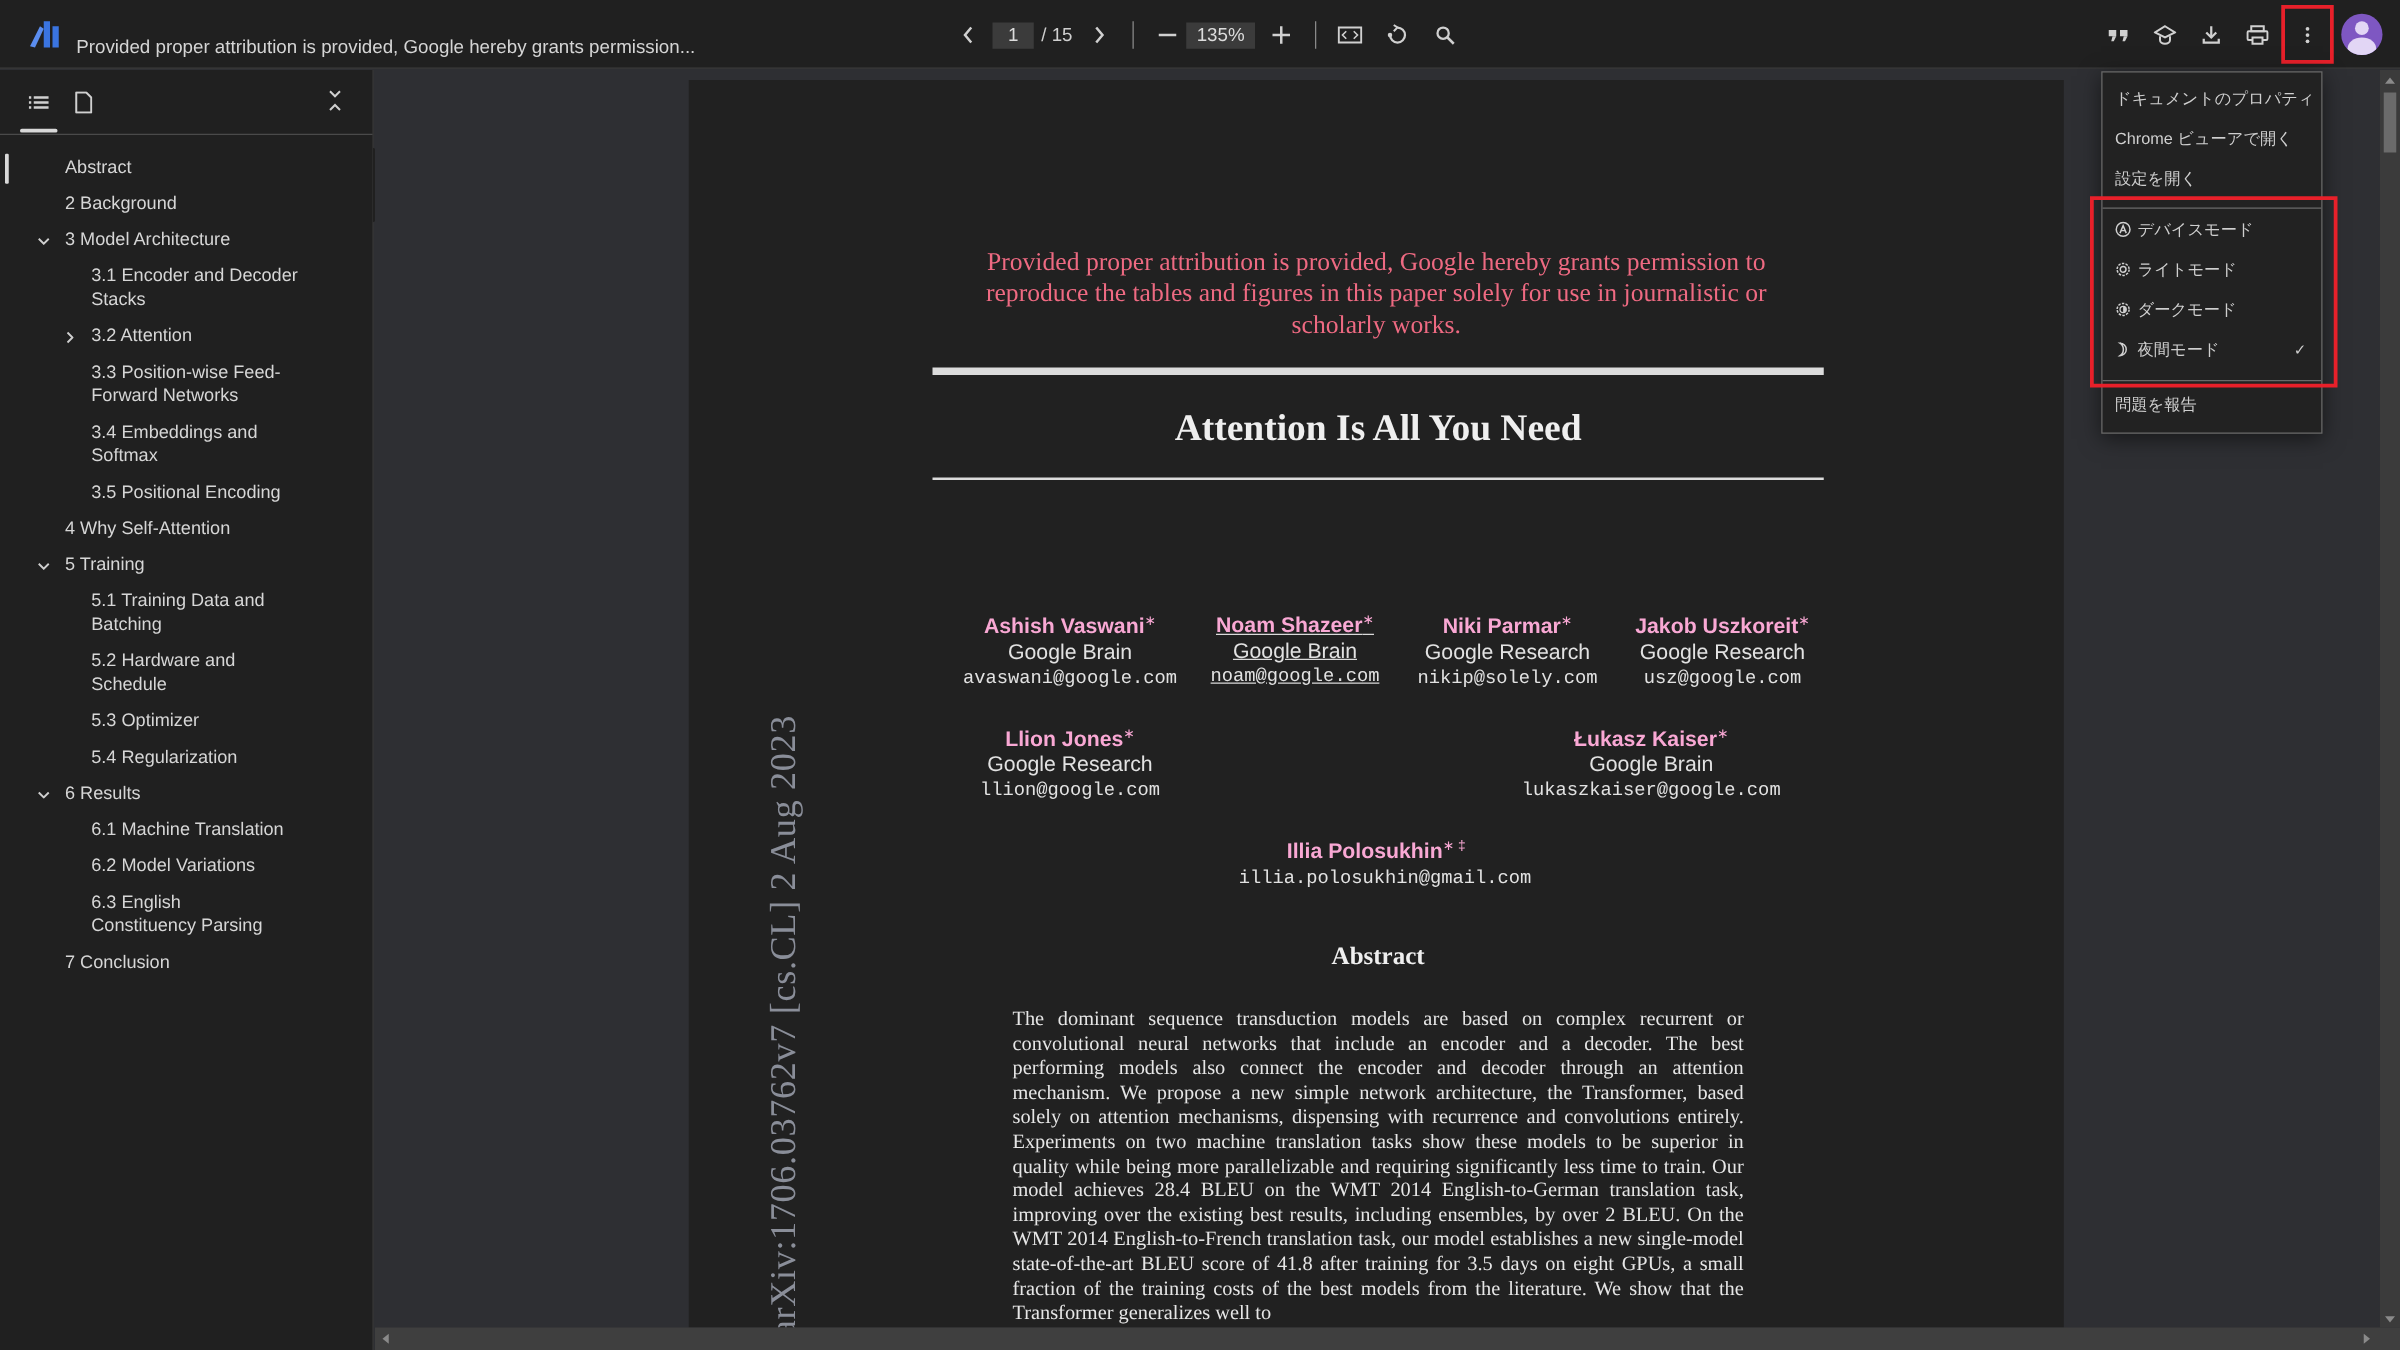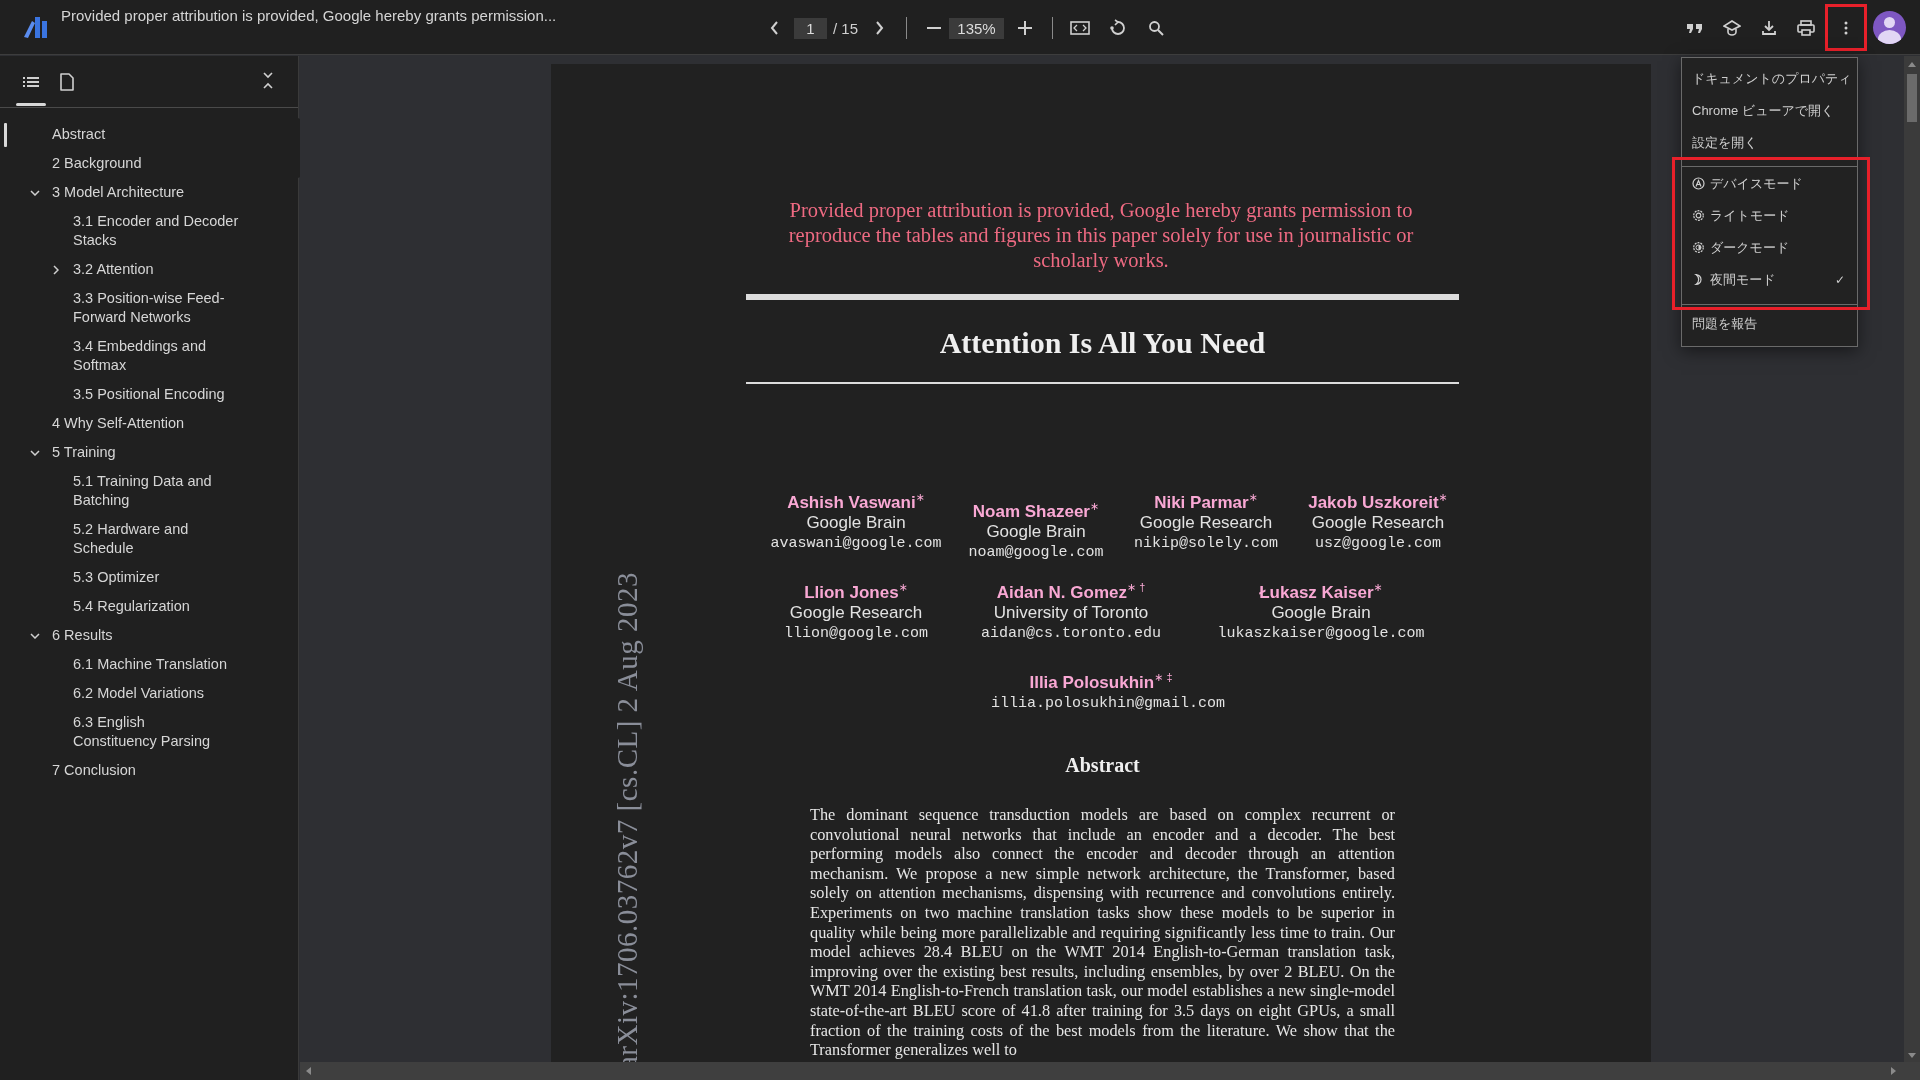--- a/index.html
+++ b/index.html
@@ -1,21 +1,21 @@
 <!DOCTYPE html>
 <html><head>
 <meta charset="utf-8">
 <style>
   * { box-sizing: border-box; margin: 0; padding: 0; }
   html, body { width: 1920px; height: 1080px; overflow: hidden; background: #2e2f33; font-family: "Liberation Sans", "DejaVu Sans", sans-serif; color: #dadada; }
 
   
   .toolbar { position: absolute; left: 0; top: 0; width: 1920px; height: 55px; background: #202020; border-bottom: 1px solid #3d3d3d; display: flex; align-items: center; }
   .logo { position: absolute; left: 22px; top: 15px; width: 26px; height: 24px; }
-  .doc-title { position: absolute; left: 61px; top: 7px; font-size: 15px; color: #d5d5d5; white-space: nowrap; }
+  .doc-title { position: absolute; left: 61px; top: 29px; font-size: 15px; color: #d5d5d5; white-space: nowrap; }
   .center-controls { position: absolute; left: 760px; top: 12px; height: 32px; display: flex; align-items: center; }
   .tb-btn { width: 30px; height: 30px; display: flex; align-items: center; justify-content: center; color: #cfcfcf; cursor: pointer; }
   .tb-btn svg { display: block; }
   .page-input { width: 33px; height: 21px; background: #3b3b3b; color: #dcdcdc; font-size: 15px; text-align: center; line-height: 21px; margin-left: 4px; }
   .page-total { font-size: 15px; color: #cfcfcf; margin: 0 6px 0 6px; }
   .sep { width: 1px; height: 22px; background: #8a8a8a; margin: 0 12px; }
   .zoom-input { width: 55px; height: 21px; background: #3b3b3b; color: #dcdcdc; font-size: 15px; text-align: center; line-height: 21px; }
   .right-controls { position: absolute; right: 0; top: 0; height: 55px; display: flex; align-items: center; }
   .more-btn { width: 42px; height: 47px; border: 3px solid #e8202a; display: flex; align-items: center; justify-content: center; margin-left: 4px; }
   .avatar { width: 33px; height: 33px; border-radius: 50%; background: #7e57c2; margin: 0 14px 0 6px; position: relative; overflow: hidden; }
@@ -261,45 +261,40 @@
     <div class="attribution">Provided proper attribution is provided, Google hereby grants permission to reproduce the tables and figures in this paper solely for use in journalistic or scholarly works.</div>
     <div class="rule-thick"></div>
     <div class="paper-title">Attention Is All You Need</div>
     <div class="rule-thin"></div>
 
     <div class="author" style="left:195px; top:423px; width:220px;">
       <div class="name"><span>Ashish Vaswani</span><sup>∗</sup></div>
       <div class="aff">Google Brain</div>
       <div class="email">avaswani@google.com</div>
     </div>
-    <div class="author" style="left:385px; top:432px; width:200px;">
+    <div class="author" style="left:385px; top:422px; width:200px;text-decoration:underline;">
       <div class="name"><span>Noam Shazeer</span><sup>∗</sup></div>
       <div class="aff">Google Brain</div>
       <div class="email">noam@google.com</div>
     </div>
     <div class="author" style="left:555px; top:423px; width:200px;">
       <div class="name"><span>Niki Parmar</span><sup>∗</sup></div>
       <div class="aff">Google Research</div>
       <div class="email">nikip@solely.com</div>
     </div>
     <div class="author" style="left:727px; top:423px; width:200px;">
       <div class="name"><span>Jakob Uszkoreit</span><sup>∗</sup></div>
       <div class="aff">Google Research</div>
       <div class="email">usz@google.com</div>
     </div>
 
     <div class="author" style="left:205px; top:513px; width:200px;">
       <div class="name"><span>Llion Jones</span><sup>∗</sup></div>
       <div class="aff">Google Research</div>
       <div class="email">llion@google.com</div>
-    </div>
-    <div class="author" style="left:410px; top:513px; width:220px;">
-      <div class="name"><span>Aidan N. Gomez</span><sup>∗ †</sup></div>
-      <div class="aff">University of Toronto</div>
-      <div class="email">aidan@cs.toronto.edu</div>
     </div>
     <div class="author" style="left:650px; top:513px; width:240px;">
       <div class="name"><span>Łukasz Kaiser</span><sup>∗</sup></div>
       <div class="aff">Google Brain</div>
       <div class="email">lukaszkaiser@google.com</div>
     </div>
 
     <div class="author" style="left:440px; top:603px; width:220px;">
       <div class="name"><span>Illia Polosukhin</span><sup>∗ ‡</sup></div>
       <div class="email">illia.polosukhin@gmail.com</div>

